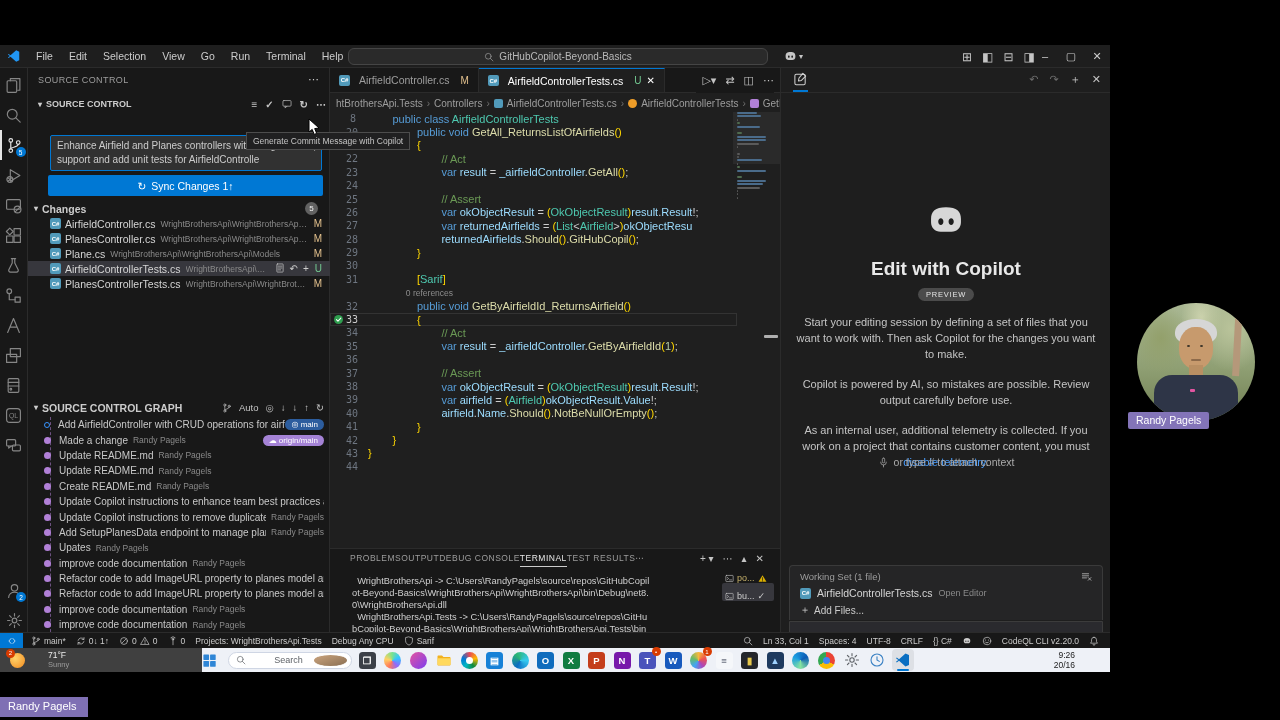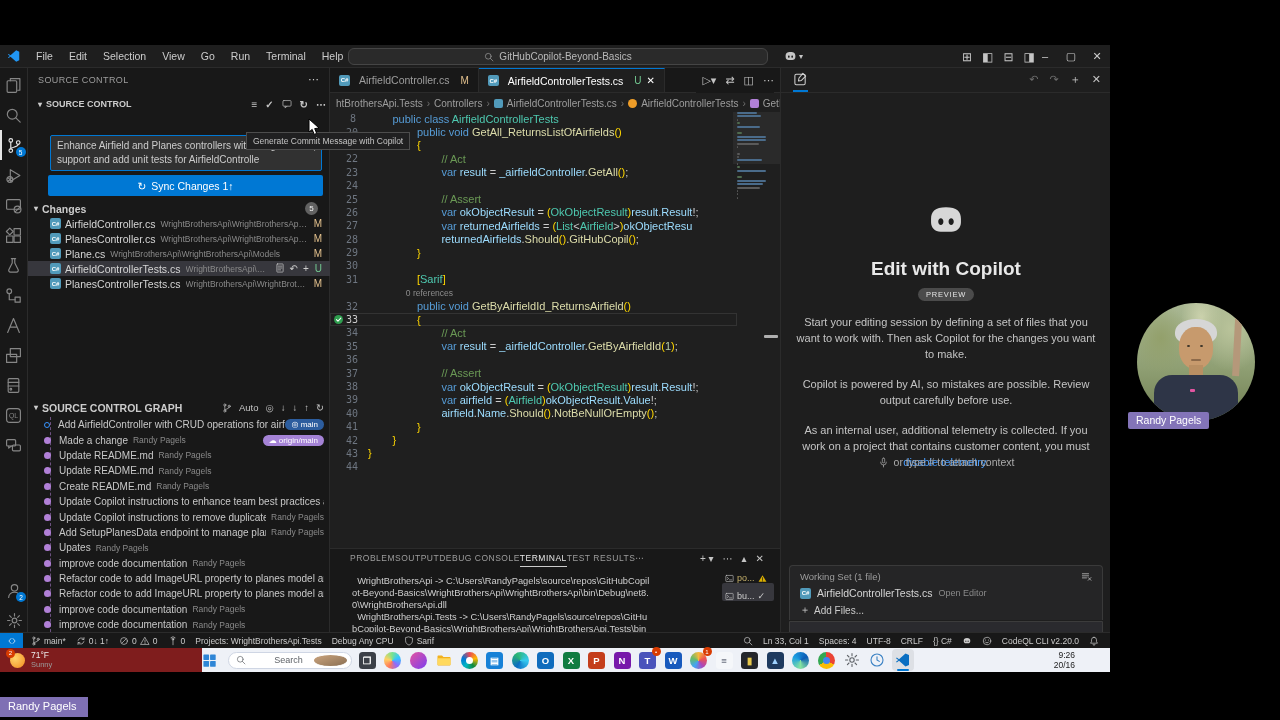--- a/index.html
+++ b/index.html
@@ -116,21 +116,21 @@
   .statusbar{position:absolute;left:0;top:587px;width:1110px;height:16px;background:#181818;border-top:1px solid #2b2b2b;display:flex;align-items:center;color:#cccccc;font-size:8.5px;}
   .sbl,.sbr{display:flex;align-items:center;height:16px;}
   .sbl{gap:10px;} .sbr{margin-left:auto;gap:10px;padding-right:11px;}
   .sbi{display:flex;align-items:center;gap:3px;white-space:nowrap;}
   .sbi.remote{background:#0078d4;width:23px;height:16px;justify-content:center;margin-right:-2px;}
   
   .tooltip{position:absolute;left:246px;top:87px;height:17px;background:#202021;border:1px solid #4d4d4d;color:#c5c5c5;font-size:8.5px;display:flex;align-items:center;padding:8px 6px;z-index:30;white-space:nowrap;}
   .cursor{position:absolute;left:308px;top:73px;z-index:40;}
   
   .taskbar{position:absolute;left:0;top:648px;width:1110px;height:24px;background:#eef1f7;}
-  .tb-dark{position:absolute;left:0;top:0;width:202px;height:24px;background:#7f1d1d;display:flex;align-items:center;}
+  .tb-dark{position:absolute;left:0;top:0;width:202px;height:24px;background:#404040;display:flex;align-items:center;gap:17px;}
   .weather-ico{position:relative;width:15px;height:15px;border-radius:50%;background:radial-gradient(circle at 35% 35%,#ffd36b,#f28a1e);margin-left:10px;}
   .weather-badge{position:absolute;left:-4px;top:-4px;width:9px;height:9px;border-radius:50%;background:#d83b01;color:#fff;font-size:6px;display:flex;align-items:center;justify-content:center;}
   .weather-txt{margin-left:6px;line-height:1.1;}
   .weather-temp{color:#ededed;font-size:8.5px;}
   .weather-cond{color:#9b9b9b;font-size:7.5px;}
   .startbtn{position:absolute;left:200px;top:3px;width:18px;height:18px;display:flex;align-items:center;justify-content:center;}
   .searchpill{position:absolute;left:228px;top:3.5px;width:124px;height:17px;background:#ffffff;border:1px solid #cfd6e4;border-radius:9px;display:flex;align-items:center;padding:0 3px 0 7px;gap:5px;}
   .searchpill span{color:#5f6368;font-size:9px;flex:1;}
   .sp-avatar{width:13px;height:13px;border-radius:50%;background:linear-gradient(160deg,#caa47e,#8a6f53);border:1px solid #fff;}
   .apps{position:absolute;left:356px;top:1px;display:flex;gap:3.5px;}

